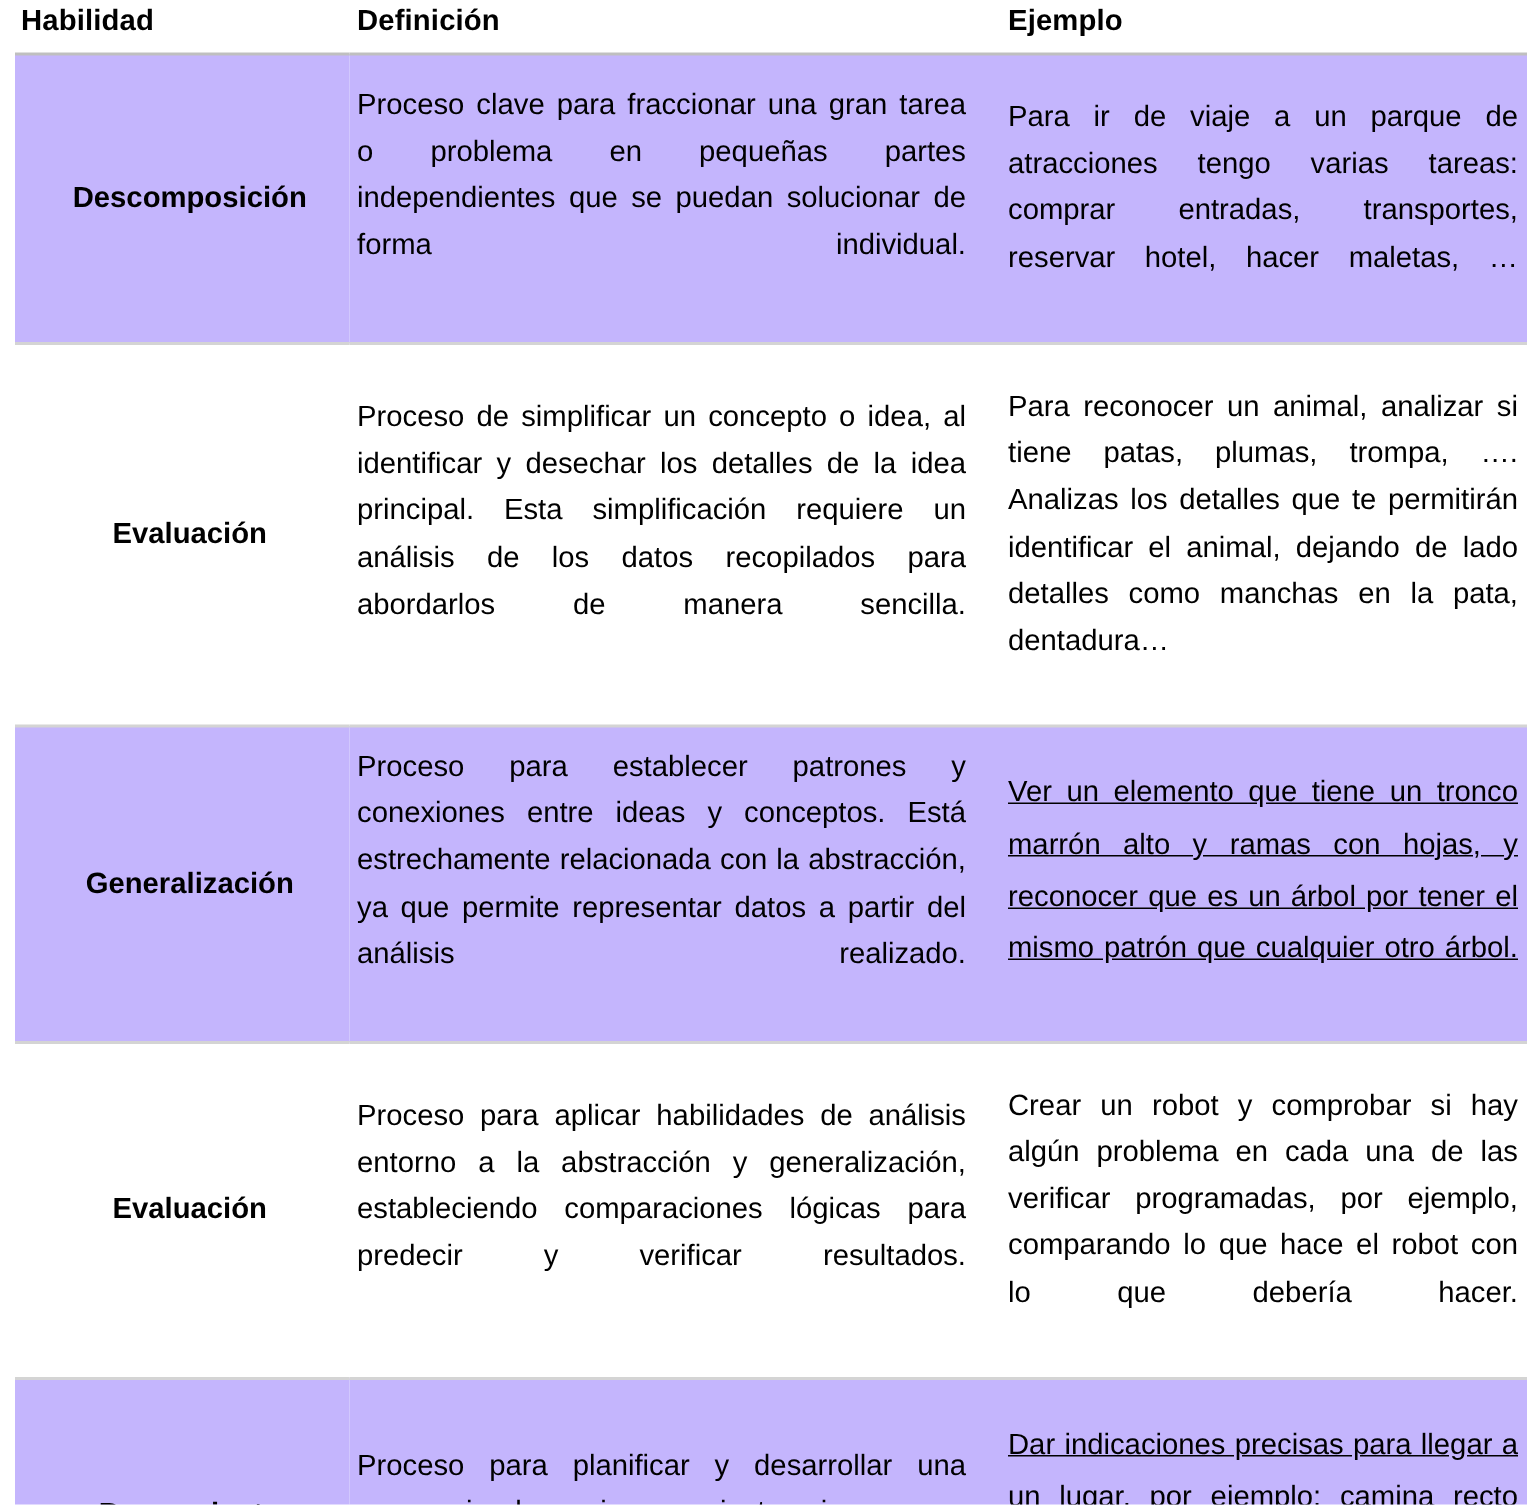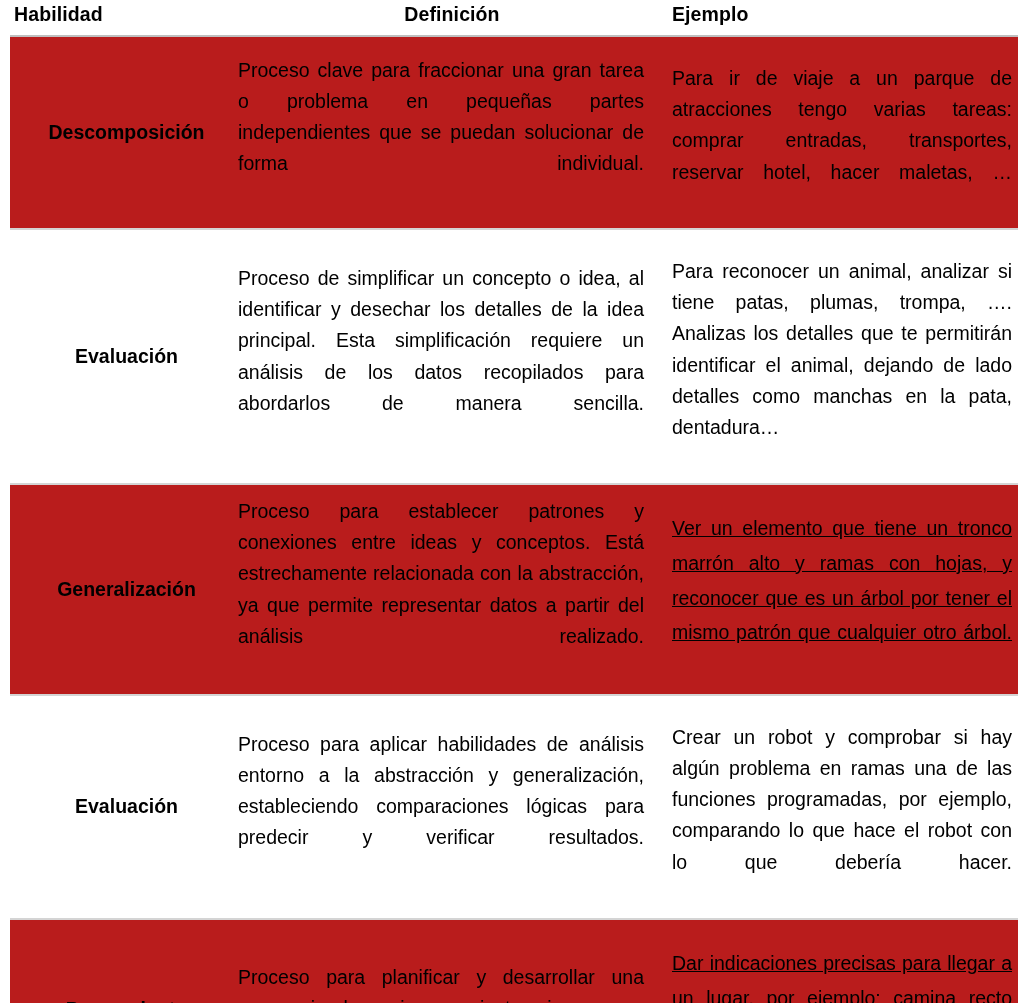--- a/index.html
+++ b/index.html
@@ -40,25 +40,25 @@
     font-weight: bold;
     font-size: 19.5px;
     text-align: left;
     vertical-align: top;
     padding: 3px 0 9px 0;
     border-bottom: 2px solid #bfbfbf;
     background: #ffffff;
     letter-spacing: 0.1px;
   }
   thead th.h-habilidad  { padding-left: 4px; }
-  thead th.h-definicion { padding-left: 5px; text-align: center; }
+  thead th.h-definicion { padding-left: 5px; }
   thead th.h-ejemplo    { padding-left: 6px; }
 
   
-  tbody tr.row-shaded > td { background: #b91c1c; }
+  tbody tr.row-shaded > td { background: #c4b5fd; }
   tbody tr.row-plain  > td { background: #ffffff; }
 
   tbody tr > td {
     border-bottom: 2px solid #d4d4d4;
     vertical-align: middle;
     padding: 0;
   }
 
   tbody tr.row-last > td { border-bottom: 2px solid #d4d4d4; }
 
@@ -154,21 +154,21 @@
           <p class="para">Ver un elemento que tiene un tronco marrón alto y ramas con hojas, y reconocer que es un árbol por tener el mismo patrón que cualquier otro árbol.</p>
         </td>
       </tr>
 
       <tr class="row-plain">
         <td class="cell-habilidad">Evaluación</td>
         <td class="cell-definicion">
           <p class="para">Proceso para aplicar habilidades de análisis entorno a la abstracción y generalización, estableciendo comparaciones lógicas para predecir y verificar resultados.</p>
         </td>
         <td class="cell-ejemplo">
-          <p class="para">Crear un robot y comprobar si hay algún problema en ramas una de las funciones programadas, por ejemplo, comparando lo que hace el robot con lo que debería hacer.</p>
+          <p class="para">Crear un robot y comprobar si hay algún problema en cada una de las verificar programadas, por ejemplo, comparando lo que hace el robot con lo que debería hacer.</p>
         </td>
       </tr>
 
       <tr class="row-shaded row-last lh-wide">
         <td class="cell-habilidad">Pensamiento Algorítmico</td>
         <td class="cell-definicion">
           <p class="para">Proceso para planificar y desarrollar una secuencia de acciones o instrucciones para realizar una tarea determinada.</p>
         </td>
         <td class="cell-ejemplo">
           <p class="para">Dar indicaciones precisas para llegar a un lugar, por ejemplo: camina recto hasta el tercer cruce, gira a la derecha y ve hasta la rotonda.</p>

